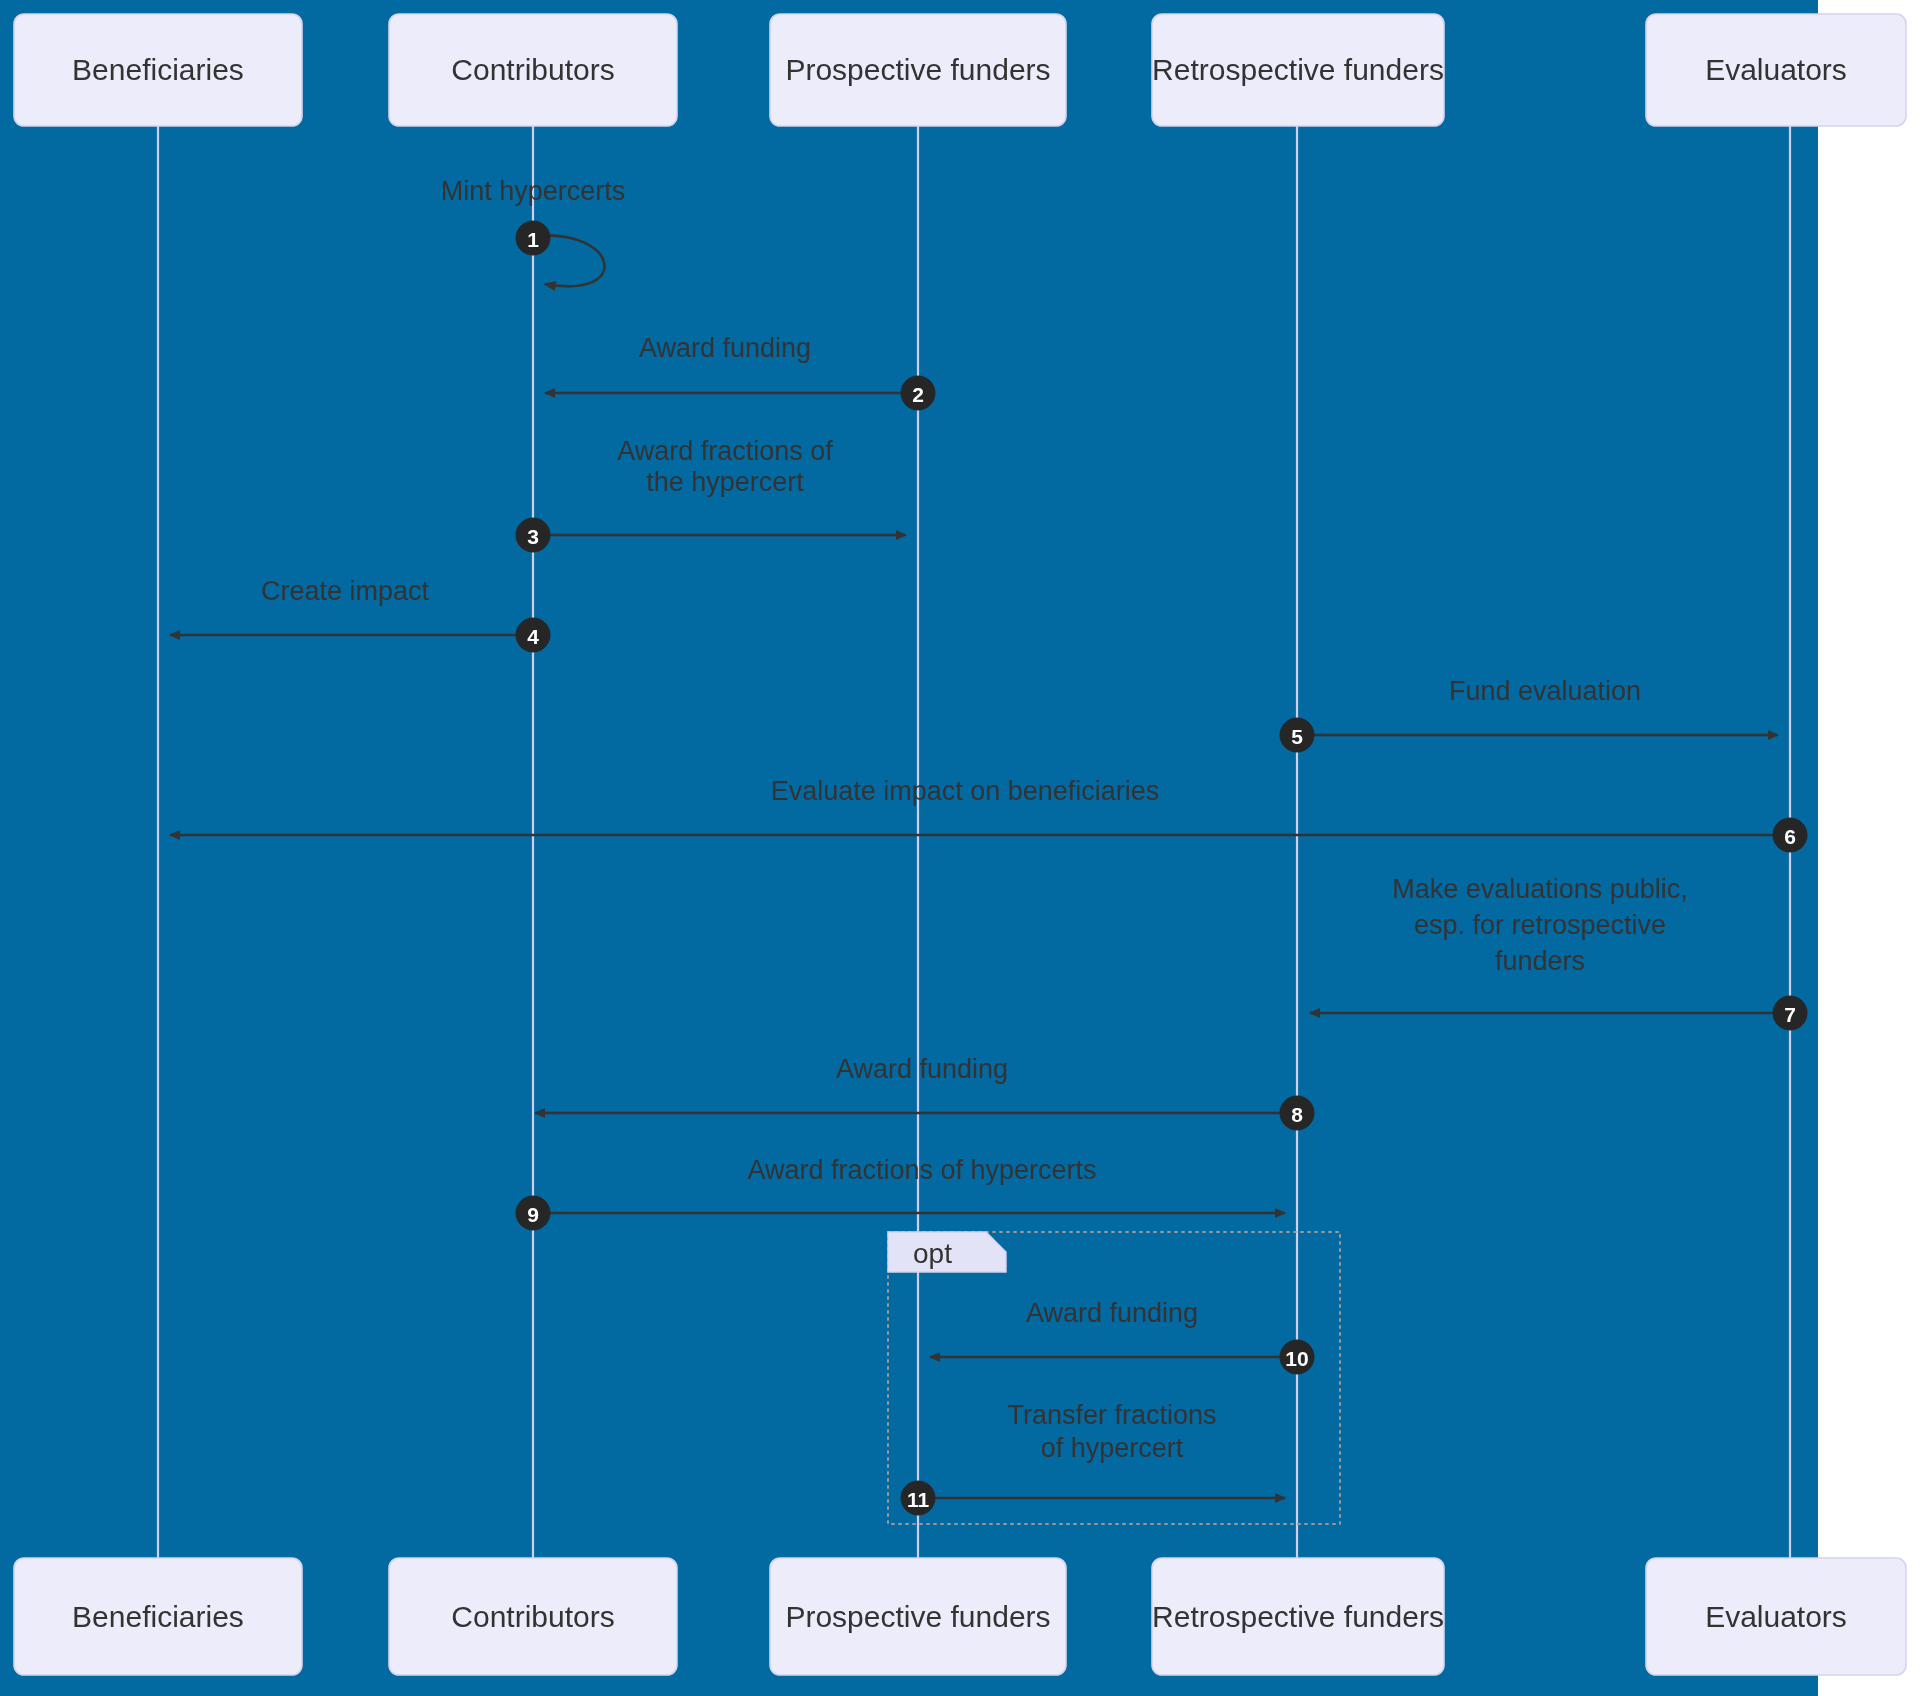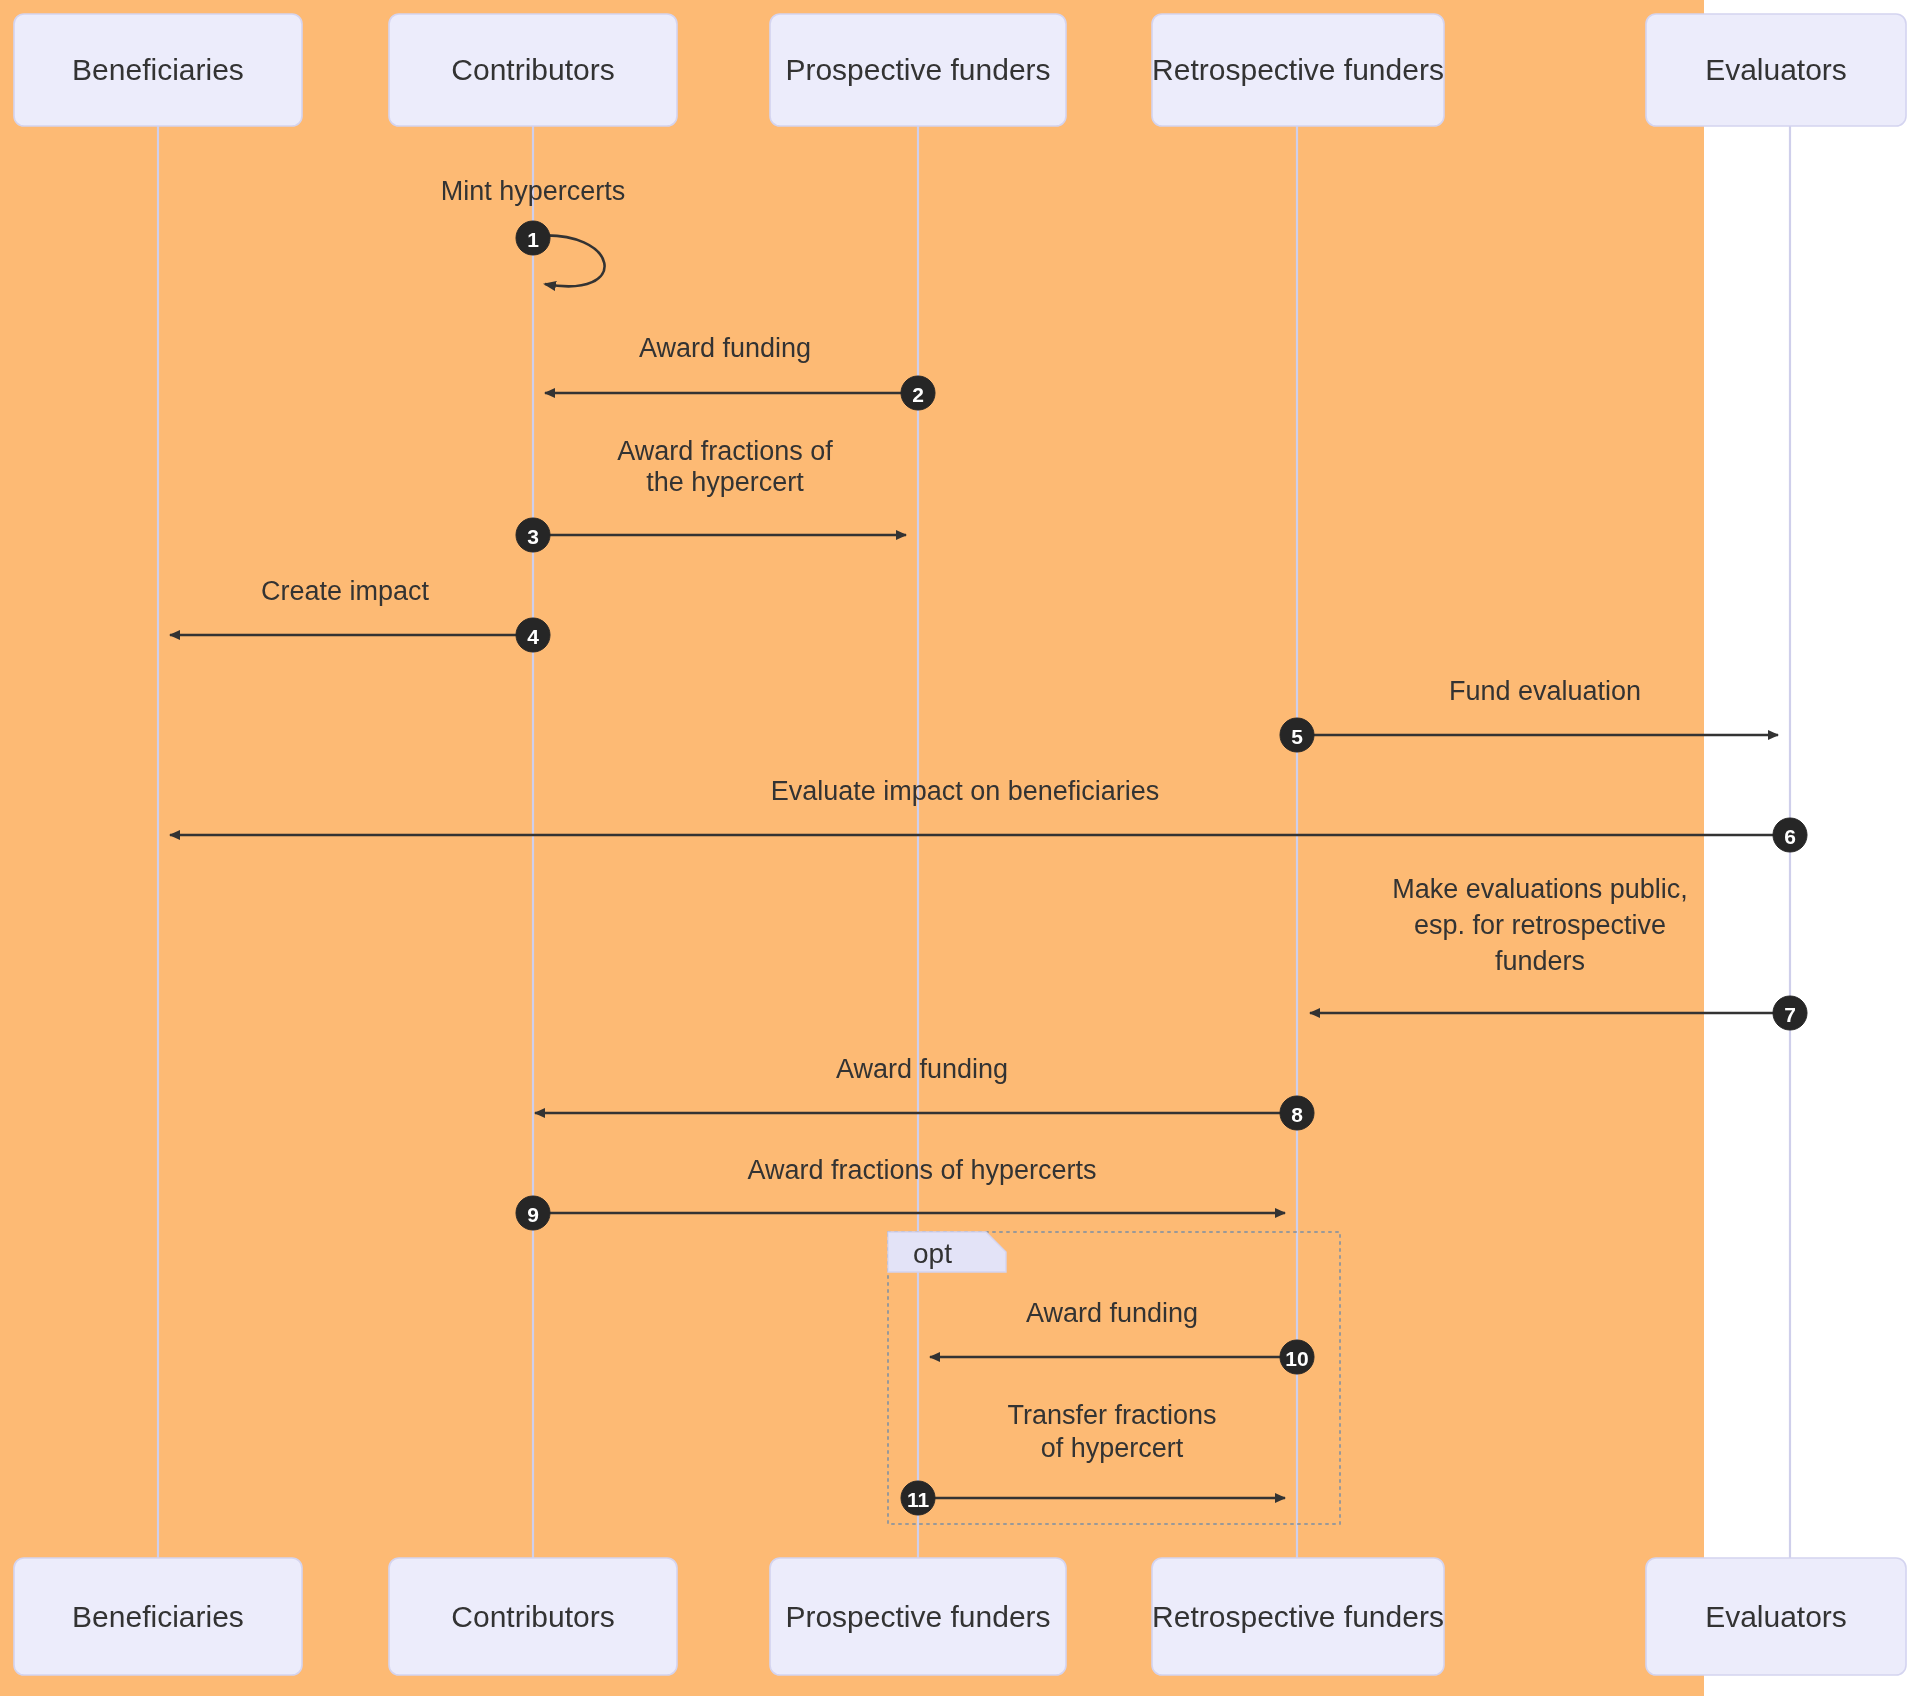--- a/index.html
+++ b/index.html
@@ -8,24 +8,23 @@
     background: #ffffff;
   }
   body {
     font-family: "Liberation Sans", sans-serif;
     width: 1920px;
     height: 1696px;
     overflow: hidden;
   }
   #diagram-root {
     position: relative;
-    width: 1666px;
+    width: 1818px;
     height: 1696px;
-    background: #fdba74;
-    padding-left: 38px;
+    background: #0369a1;
   }
   svg.seq-svg {
     position: absolute;
     top: 0;
     left: 0;
     width: 1920px;
     height: 1696px;
     display: block;
   }
   .actor-box-rect {

